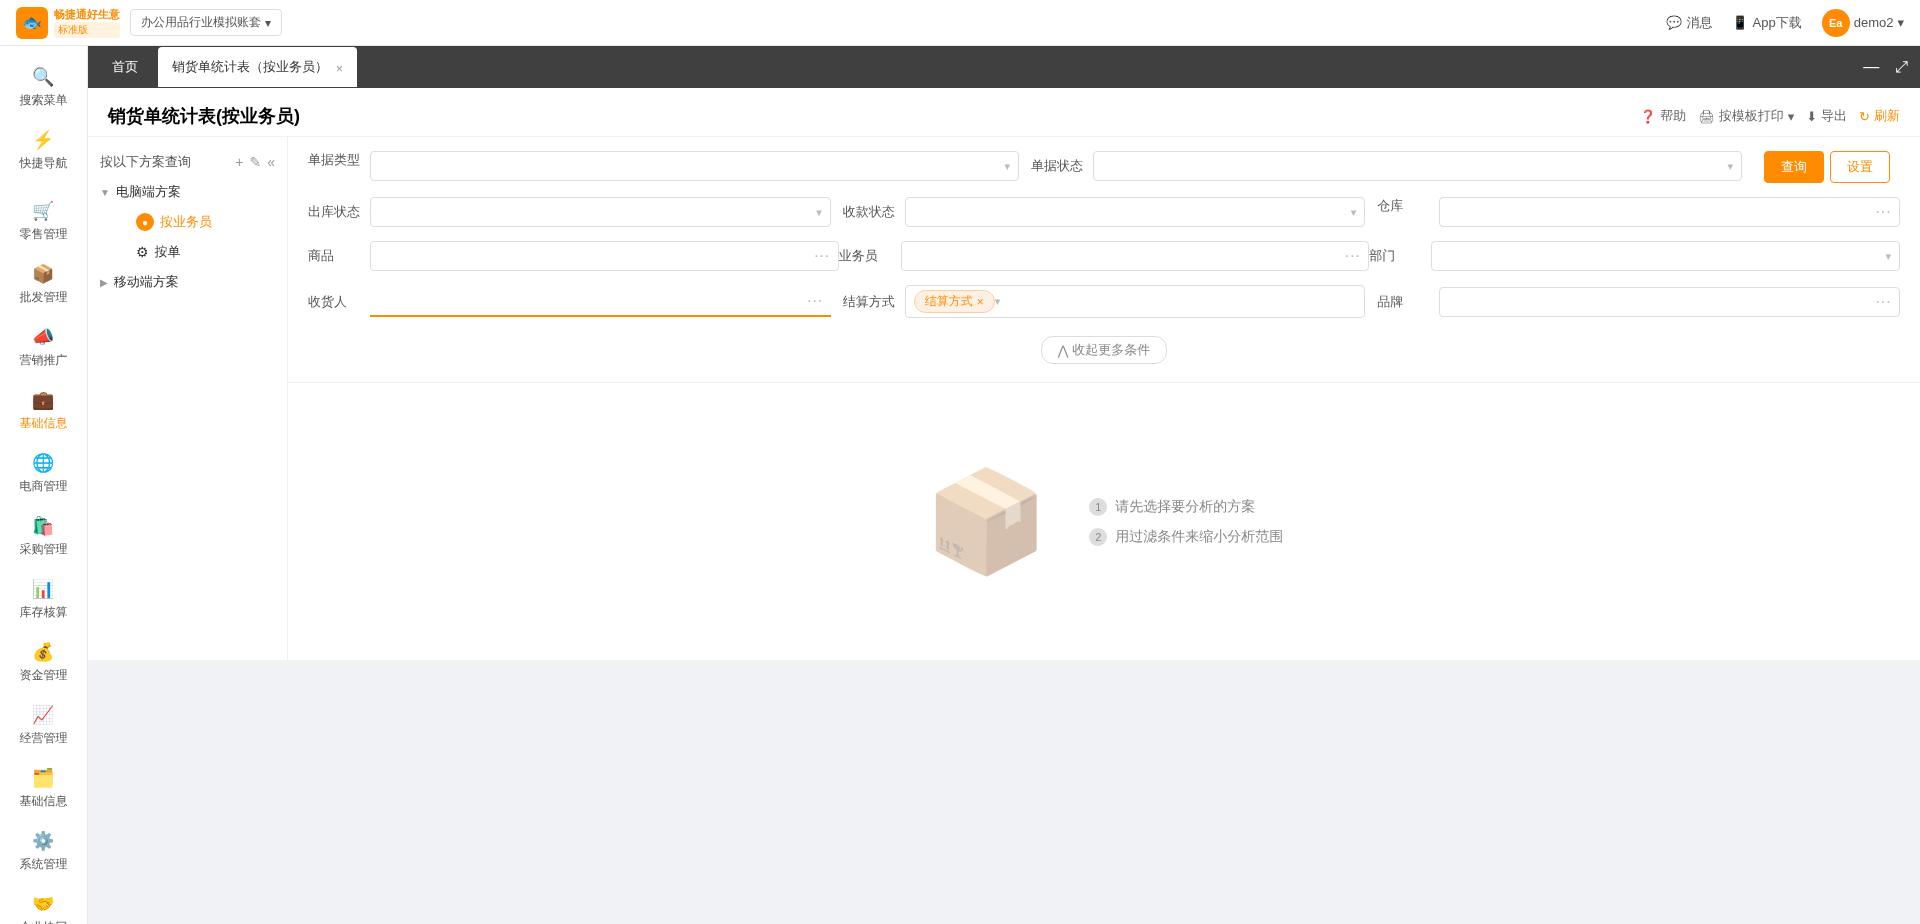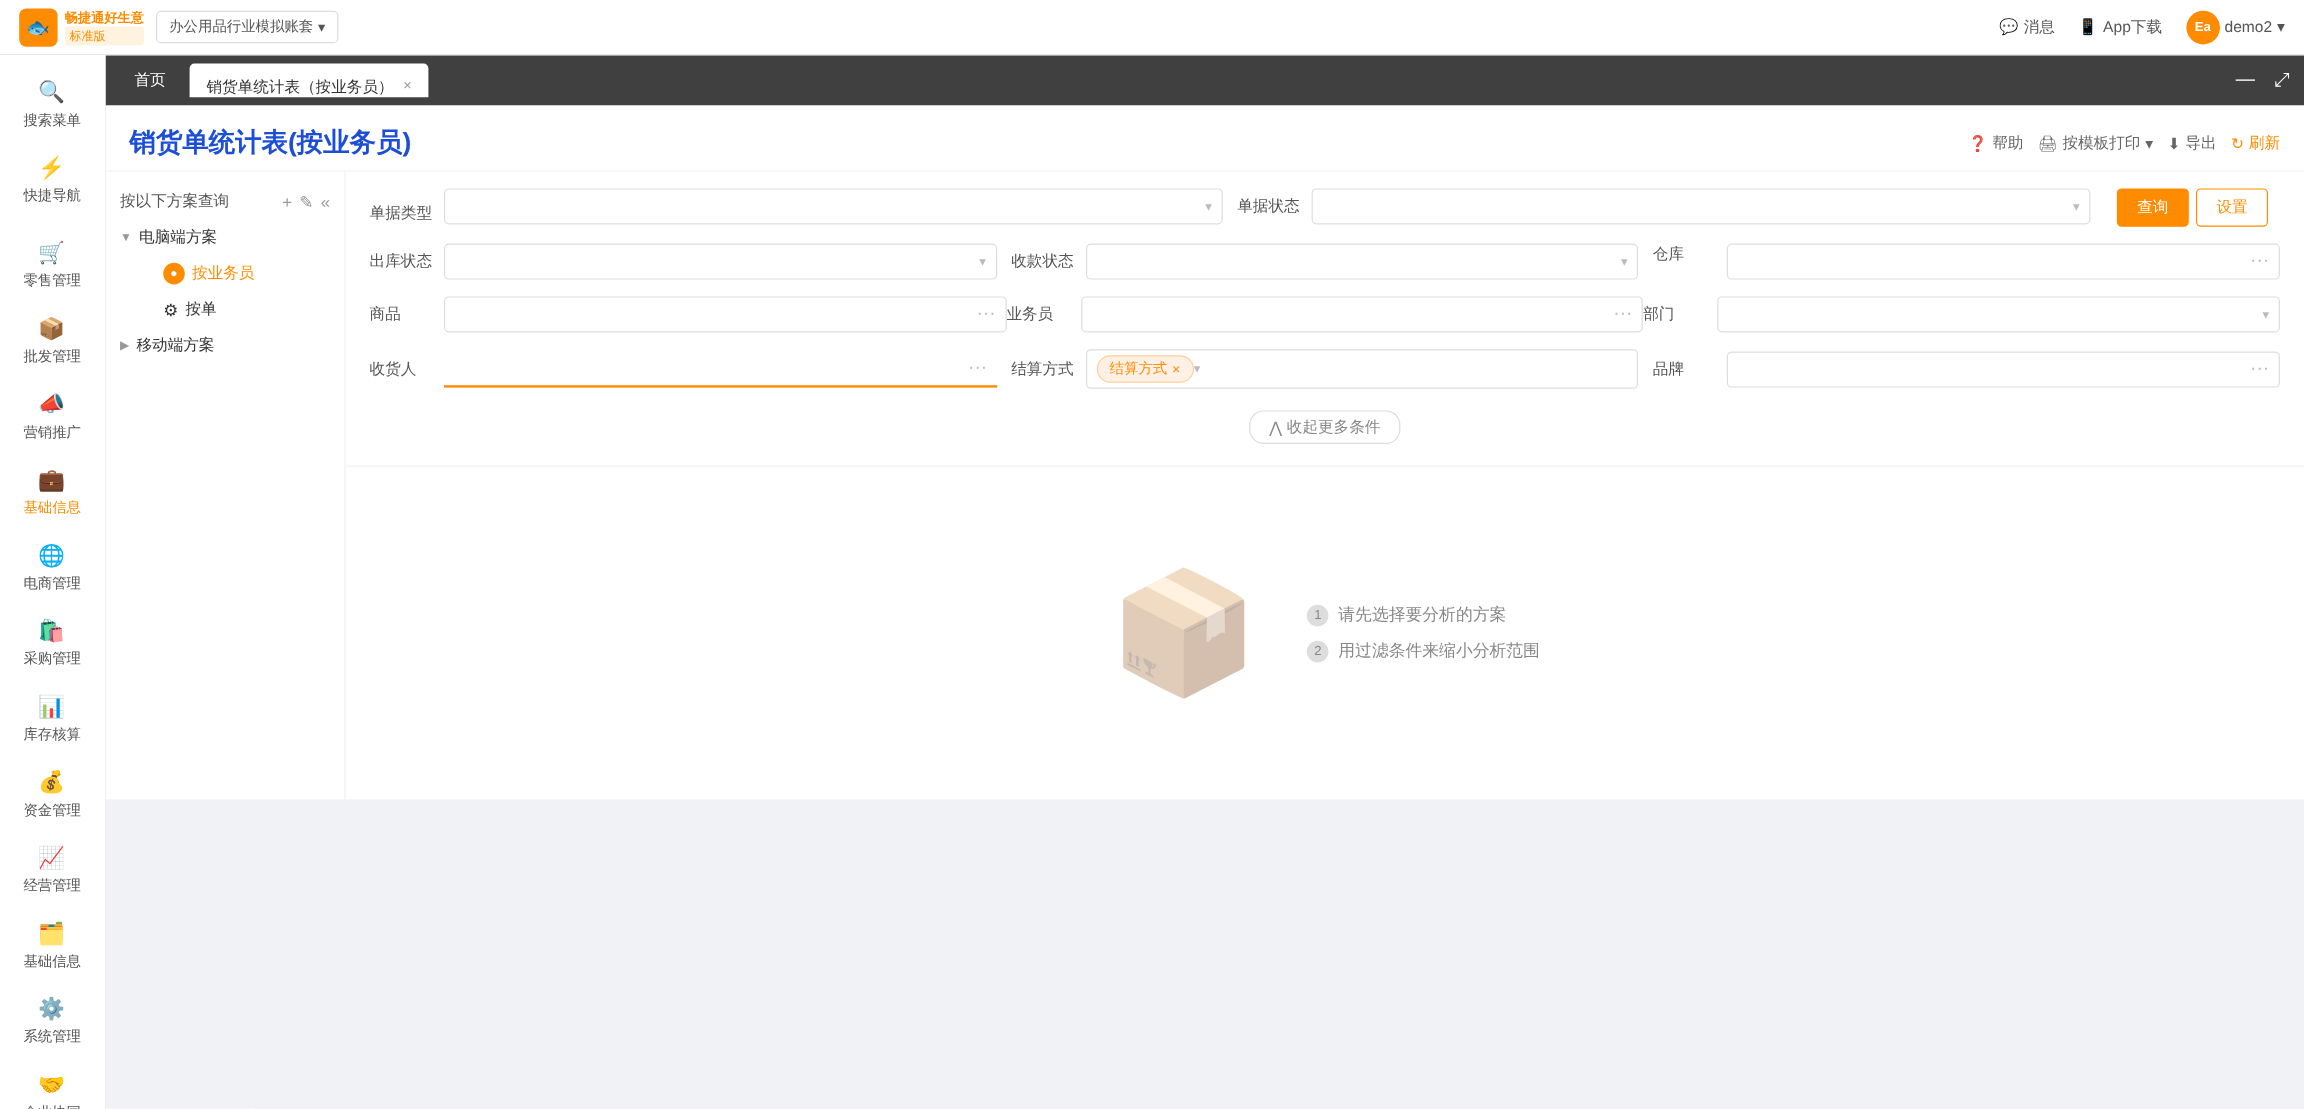--- a/index.html
+++ b/index.html
@@ -43,45 +43,45 @@
       background: #404040;
       height: 42px;
       display: flex;
       align-items: center;
       padding: 0 8px;
       flex-shrink: 0;
     }
     .tab-home { color: #fff; padding: 8px 16px; cursor: pointer; font-size: 13px; white-space: nowrap; }
     .tab-item {
       display: flex;
-      align-items: flex-start;
+      align-items: flex-end;
       background: #fff;
       border-radius: 4px 4px 0 0;
       padding: 11px 14px;
       gap: 8px;
       cursor: pointer;
       font-size: 13px;
       color: #333;
       margin-left: 4px;
-      height: 28px;
+      height: 40px;
     }
     .tab-item .tab-close { color: #999; font-size: 12px; cursor: pointer; }
     .tab-spacer { flex: 1; }
     .tab-bar-actions { display: flex; align-items: center; gap: 8px; }
     .tab-action-btn { color: #fff; cursor: pointer; background: none; border: none; font-size: 16px; padding: 4px; }
 
     
     .page-content { flex: 1; overflow-y: auto; background: #f0f2f5; padding: 0; }
 
     
     .page-inner { background: #fff; margin: 0; padding: 0; }
 
     
     .page-header { padding: 16px 20px 8px; display: flex; align-items: center; justify-content: space-between; background: #fff; border-bottom: 1px solid #f0f0f0; }
-    .page-title { font-size: 22px; font-weight: bold; color: #1d4ed8; }
+    .page-title { font-size: 18px; font-weight: bold; color: #000000; }
     .page-header-actions { display: flex; align-items: center; gap: 12px; }
     .header-action-btn { display: flex; align-items: center; gap: 4px; cursor: pointer; color: #666; font-size: 13px; }
     .header-action-btn.primary { color: #ff8c00; }
 
     
     .two-col { display: flex; flex: 1; overflow: hidden; background: #fff; }
 
     
     .left-panel { width: 200px; border-right: 1px solid #f0f0f0; flex-shrink: 0; padding: 10px 0; }
     .left-panel-header { display: flex; align-items: center; justify-content: space-between; padding: 6px 12px; font-size: 13px; color: #555; }
@@ -300,21 +300,21 @@
               <span class="tree-arrow">▶</span>
               <span>移动端方案</span>
             </div>
           </div>
 
           <div class="right-panel">
             <div class="filter-section">
 
               <div style="display:flex;align-items:flex-start;gap:12px;margin-bottom:14px;">
 
-                <div style="display:flex;align-items:flex-end;gap:6px;flex:1;">
+                <div style="display:flex;align-items:flex-start;gap:6px;flex:1;">
                   <span class="filter-label">单据类型</span>
                   <div class="filter-control" style="flex:1;">
                     <span class="filter-control-text"></span>
                     <span class="filter-control-arrow">▾</span>
                   </div>
                 </div>
 
                 <div style="display:flex;align-items:center;gap:6px;flex:1;">
                   <span class="filter-label">单据状态</span>
                   <div class="filter-control" style="flex:1;">

